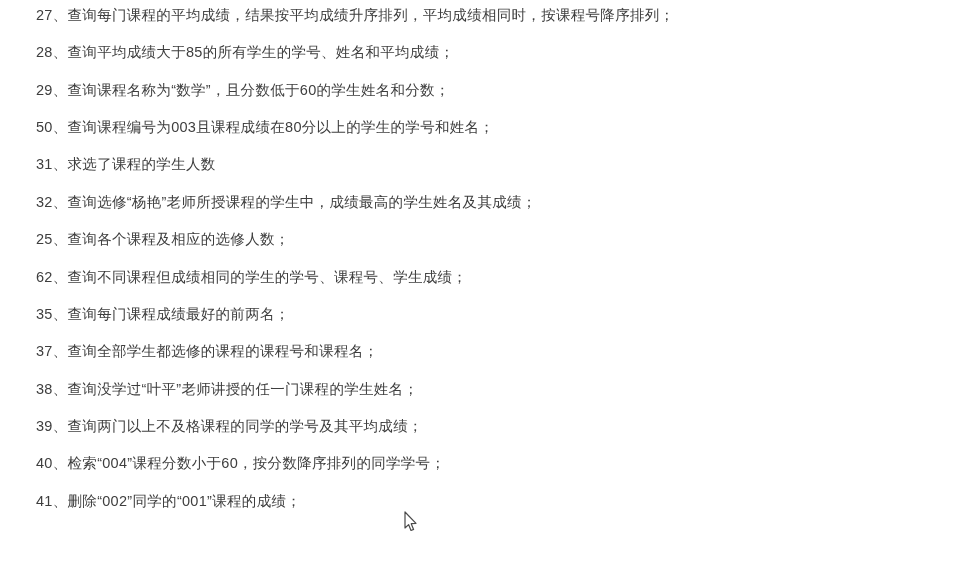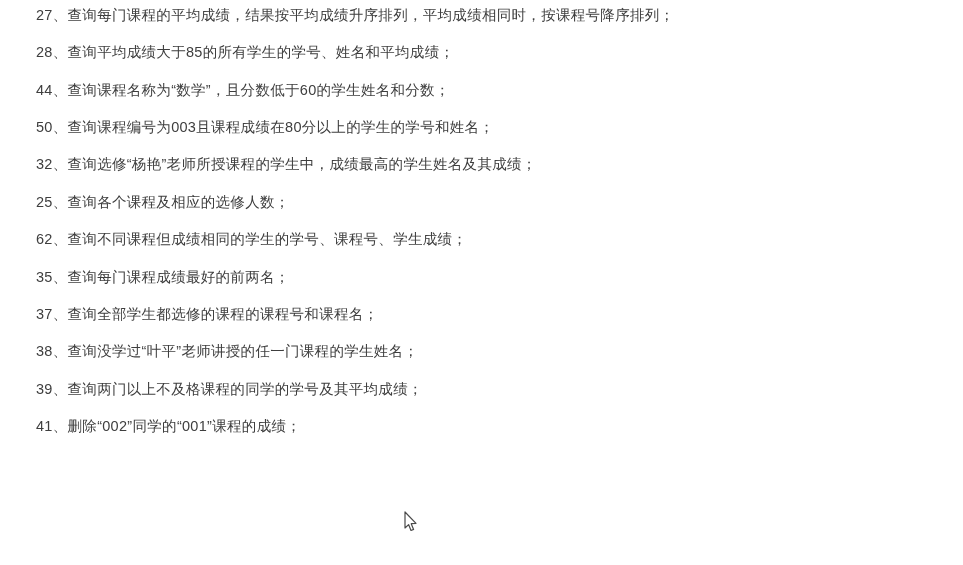--- a/index.html
+++ b/index.html
@@ -51,24 +51,27 @@
 
 <div class="page">
   <div class="question-list">
     <div class="question-line">
       <span class="question-text">27、查询每门课程的平均成绩，结果按平均成绩升序排列，平均成绩相同时，按课程号降序排列；</span>
     </div>
     <div class="question-line">
       <span class="question-text">28、查询平均成绩大于85的所有学生的学号、姓名和平均成绩；</span>
     </div>
     <div class="question-line">
-      <span class="question-text">44、查询课程名称为“数学”，且分数低于60的学生姓名和分数；</span>
+      <span class="question-text">29、查询课程名称为“数学”，且分数低于60的学生姓名和分数；</span>
     </div>
     <div class="question-line">
       <span class="question-text">50、查询课程编号为003且课程成绩在80分以上的学生的学号和姓名；</span>
+    </div>
+    <div class="question-line">
+      <span class="question-text">31、求选了课程的学生人数</span>
     </div>
     <div class="question-line">
       <span class="question-text">32、查询选修“杨艳”老师所授课程的学生中，成绩最高的学生姓名及其成绩；</span>
     </div>
     <div class="question-line">
       <span class="question-text">25、查询各个课程及相应的选修人数；</span>
     </div>
     <div class="question-line">
       <span class="question-text">62、查询不同课程但成绩相同的学生的学号、课程号、学生成绩；</span>
     </div>
@@ -78,20 +81,23 @@
     <div class="question-line">
       <span class="question-text">37、查询全部学生都选修的课程的课程号和课程名；</span>
     </div>
     <div class="question-line">
       <span class="question-text">38、查询没学过“叶平”老师讲授的任一门课程的学生姓名；</span>
     </div>
     <div class="question-line">
       <span class="question-text">39、查询两门以上不及格课程的同学的学号及其平均成绩；</span>
     </div>
     <div class="question-line">
+      <span class="question-text">40、检索“004”课程分数小于60，按分数降序排列的同学学号；</span>
+    </div>
+    <div class="question-line">
       <span class="question-text">41、删除“002”同学的“001”课程的成绩；</span>
     </div>
   </div>
 
   <svg class="mouse-cursor" viewBox="0 0 15 22" xmlns="http://www.w3.org/2000/svg">
     <path d="M 2 1 L 2 17 L 5.6 13.6 L 8 19.5 L 10.6 18.4 L 8.2 12.7 L 13 12.4 Z" fill="#ffffff" stroke="#4a4a4a" stroke-width="1.2" stroke-linejoin="round"></path>
   </svg>
 </div>
 
 </body></html>

